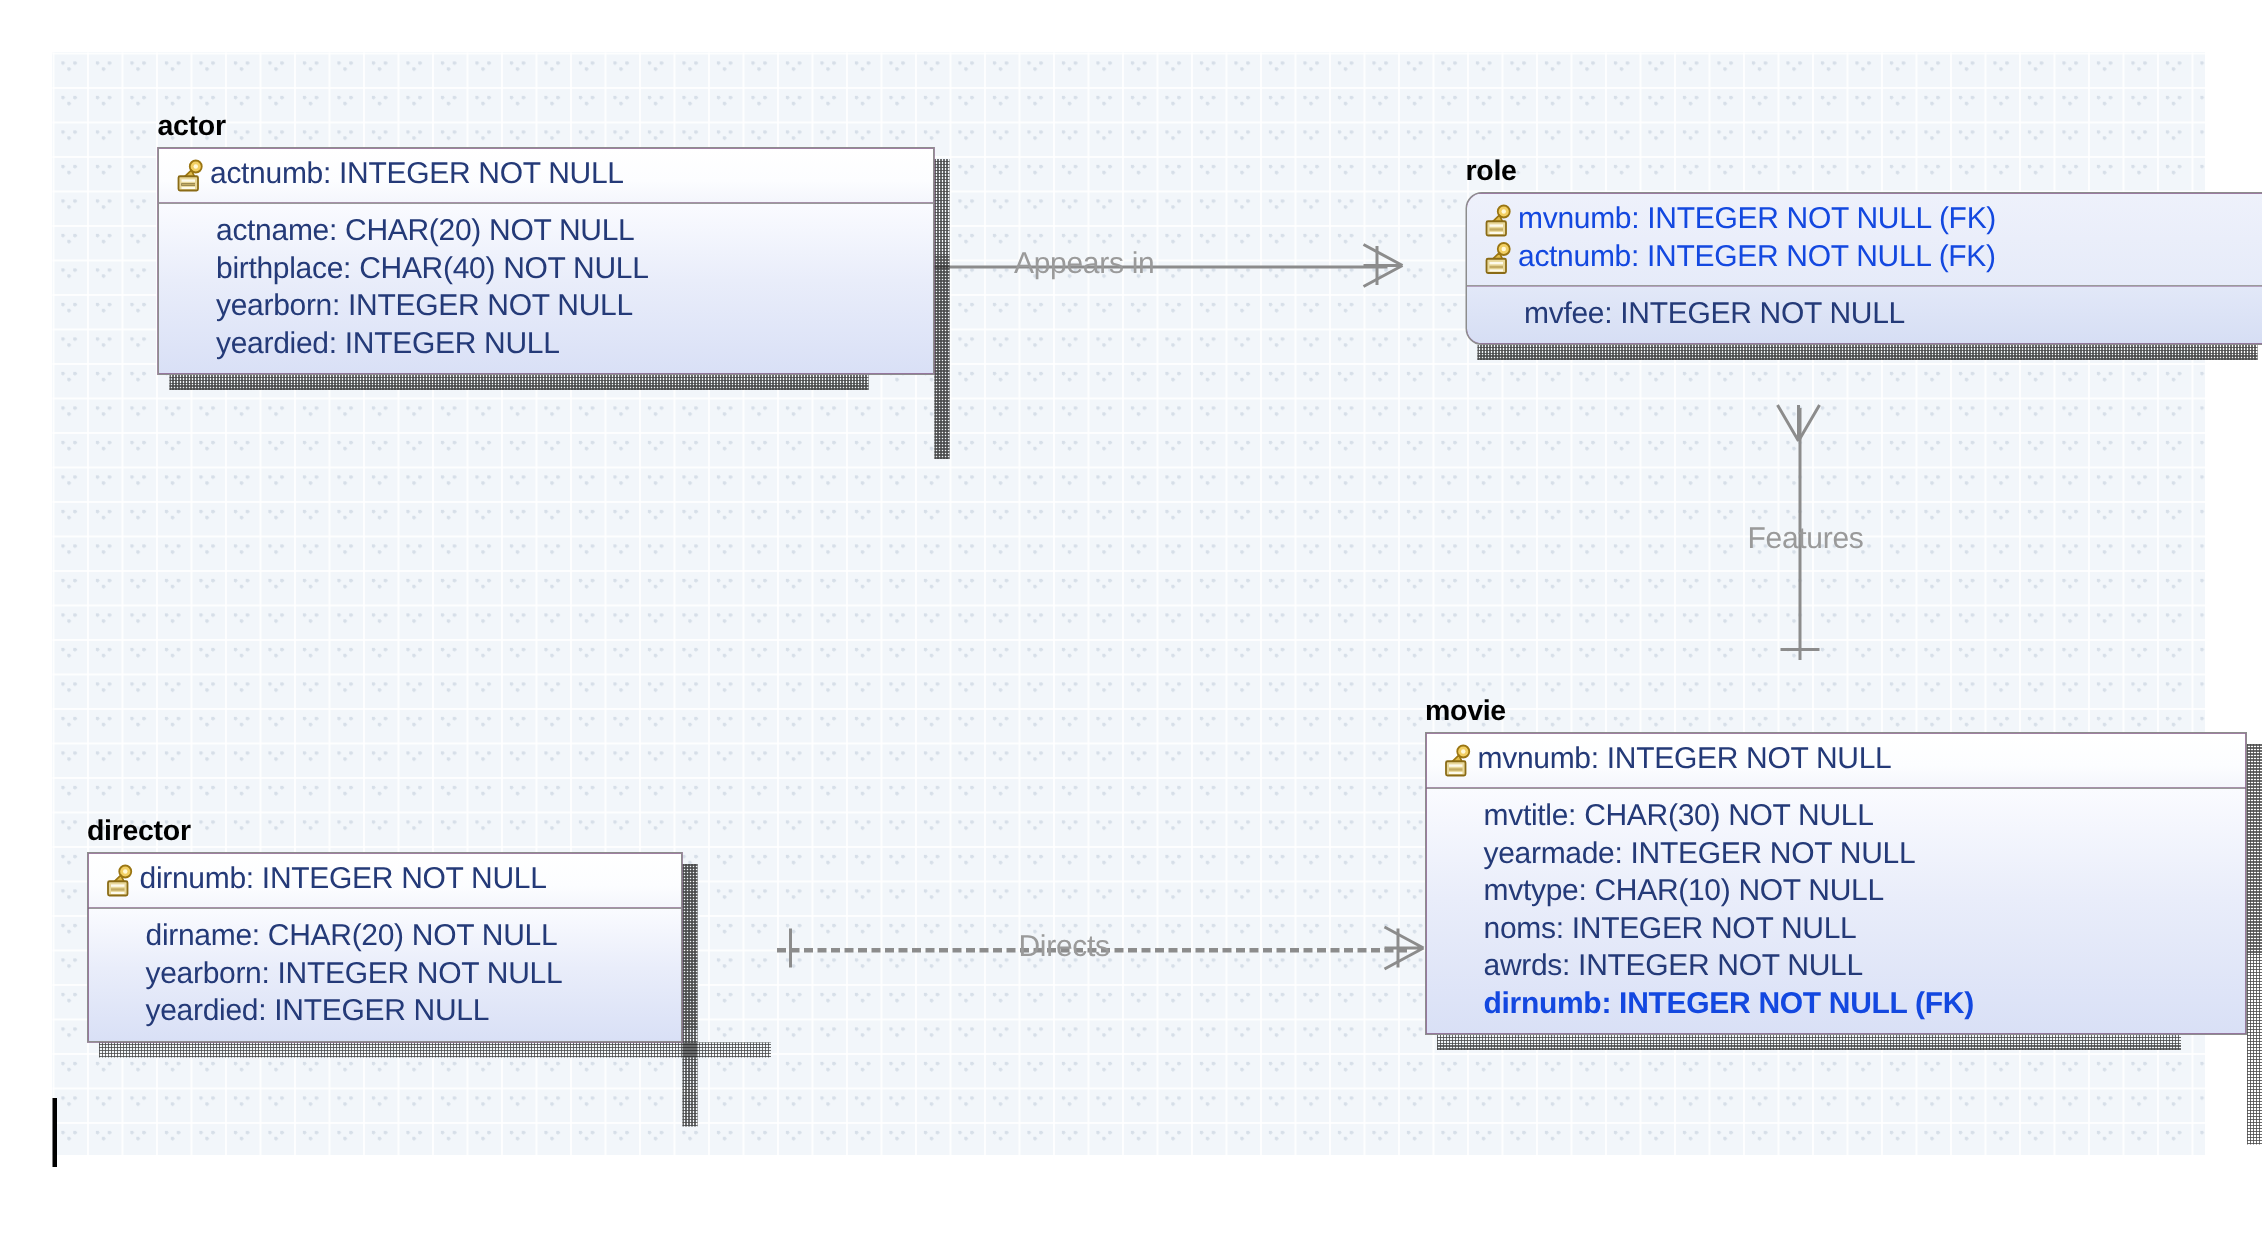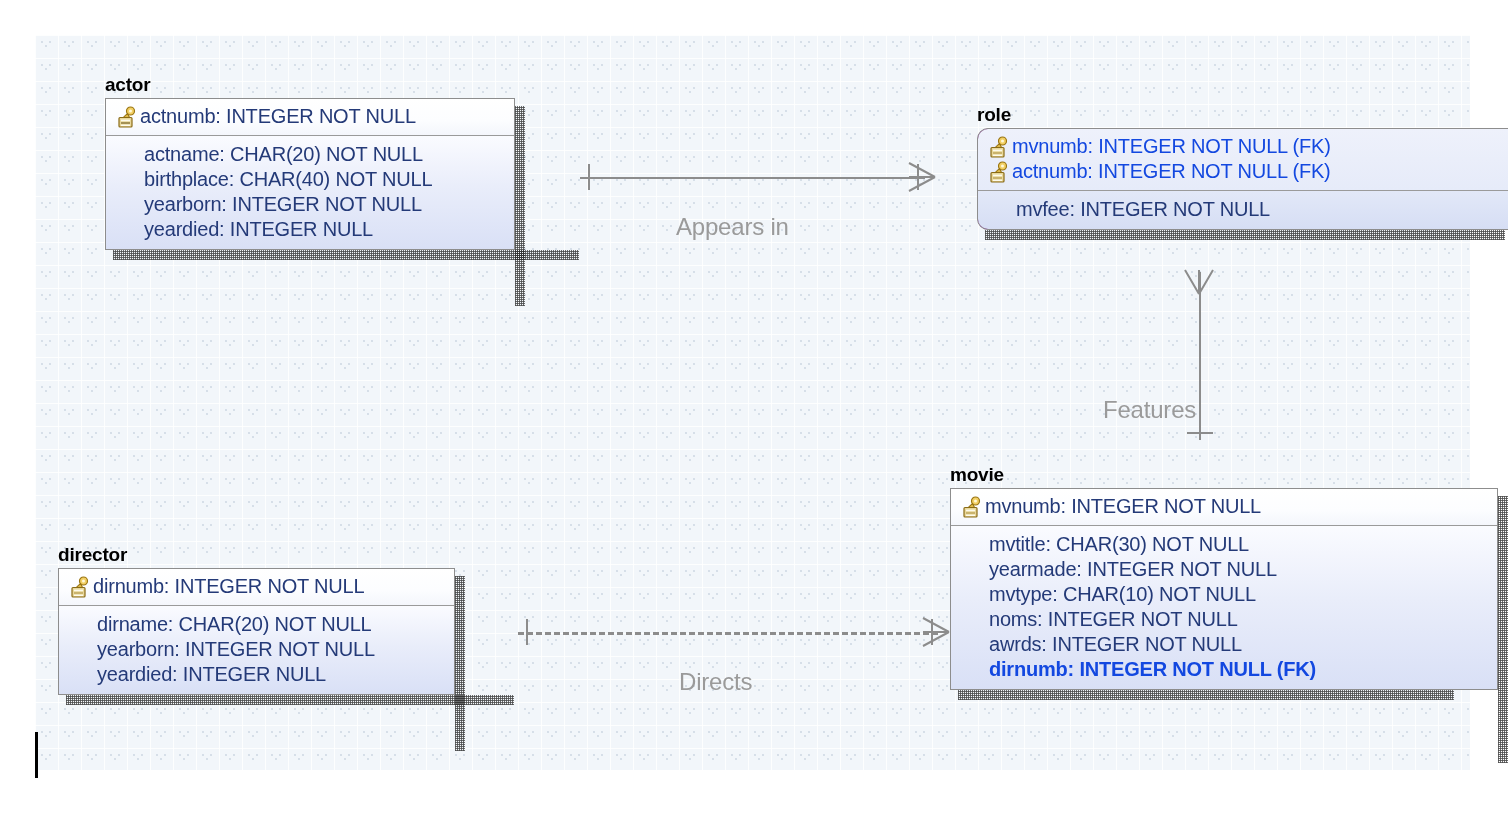--- a/index.html
+++ b/index.html
@@ -85,23 +85,22 @@
   }
 
   
   .link{position:absolute;}
   .line-h{position:absolute;height:0;border-top:2px solid #8c8c8c;}
   .line-h.dashed{border-top-style:dashed;border-top-width:3px;}
   .line-v{position:absolute;width:0;border-left:2px solid #8c8c8c;}
   .tick-v{position:absolute;width:0;height:26px;border-left:2px solid #8c8c8c;}
   .tick-h{position:absolute;height:0;width:26px;border-top:2px solid #8c8c8c;}
   .rel-label{
-    position:absolute;font-size:24px;color:#9a9a9a;white-space:nowrap;
+    position:absolute;font-size:20px;color:#9a9a9a;white-space:nowrap;
     letter-spacing:-.2px;
-    margin-top:48px;
   }
   .crow{position:absolute;}
 </style>
 </head>
 <body>
 
 <div id="canvas">
   <div id="canvas-left-mark"></div>
 </div>
 
@@ -114,34 +113,34 @@
   </svg>
   <div class="rel-label" style="left:676px;top:165px;">Appears in</div>
 </div>
 
 <div class="link">
   <div class="line-v" style="left:1199px;top:272px;height:168px;"></div>
   <div class="tick-h" style="left:1187px;top:432px;"></div>
   <svg class="crow" style="left:1182px;top:268px;" width="34" height="30" viewBox="0 0 34 30">
     <path d="M17 26 L3 2 M17 26 L17 2 M17 26 L31 2" stroke="#8c8c8c" stroke-width="2" fill="none"></path>
   </svg>
-  <div class="rel-label" style="left:1103px;top:348px;">Features</div>
+  <div class="rel-label" style="left:1165px;top:348px;">Features</div>
 </div>
 
 <div class="link">
   <div class="line-h dashed" style="left:518px;top:632px;width:420px;"></div>
   <div class="tick-v" style="left:526px;top:619px;"></div>
   <div class="tick-v" style="left:931px;top:619px;"></div>
   <svg class="crow" style="left:919px;top:615px;" width="32" height="34" viewBox="0 0 32 34">
     <path d="M30 17 L4 3 M30 17 L4 17 M30 17 L4 31" stroke="#8c8c8c" stroke-width="2" fill="none"></path>
   </svg>
   <div class="rel-label" style="left:679px;top:620px;">Directs</div>
 </div>
 
-<div class="entity" id="ent-actor" style="left:105px;top:98px;width:410px;">
+<div class="entity" id="ent-actor" style="left:105px;top:98px;width:518px;">
   <div class="entity-title">actor</div>
   <div class="shadow right" style="height:200px;"></div>
   <div class="shadow bottom" style="width:466px;"></div>
   <div class="entity-box">
     <div class="pk-section">
       <div class="row">
         <span class="key-icon">
           <svg width="24" height="22" viewBox="0 0 24 22">
             <circle cx="16.5" cy="5" r="4" fill="#f2cf63" stroke="#9a7512" stroke-width="1.2"></circle>
             <circle cx="16.5" cy="5" r="1.5" fill="#fff8d8"></circle>

